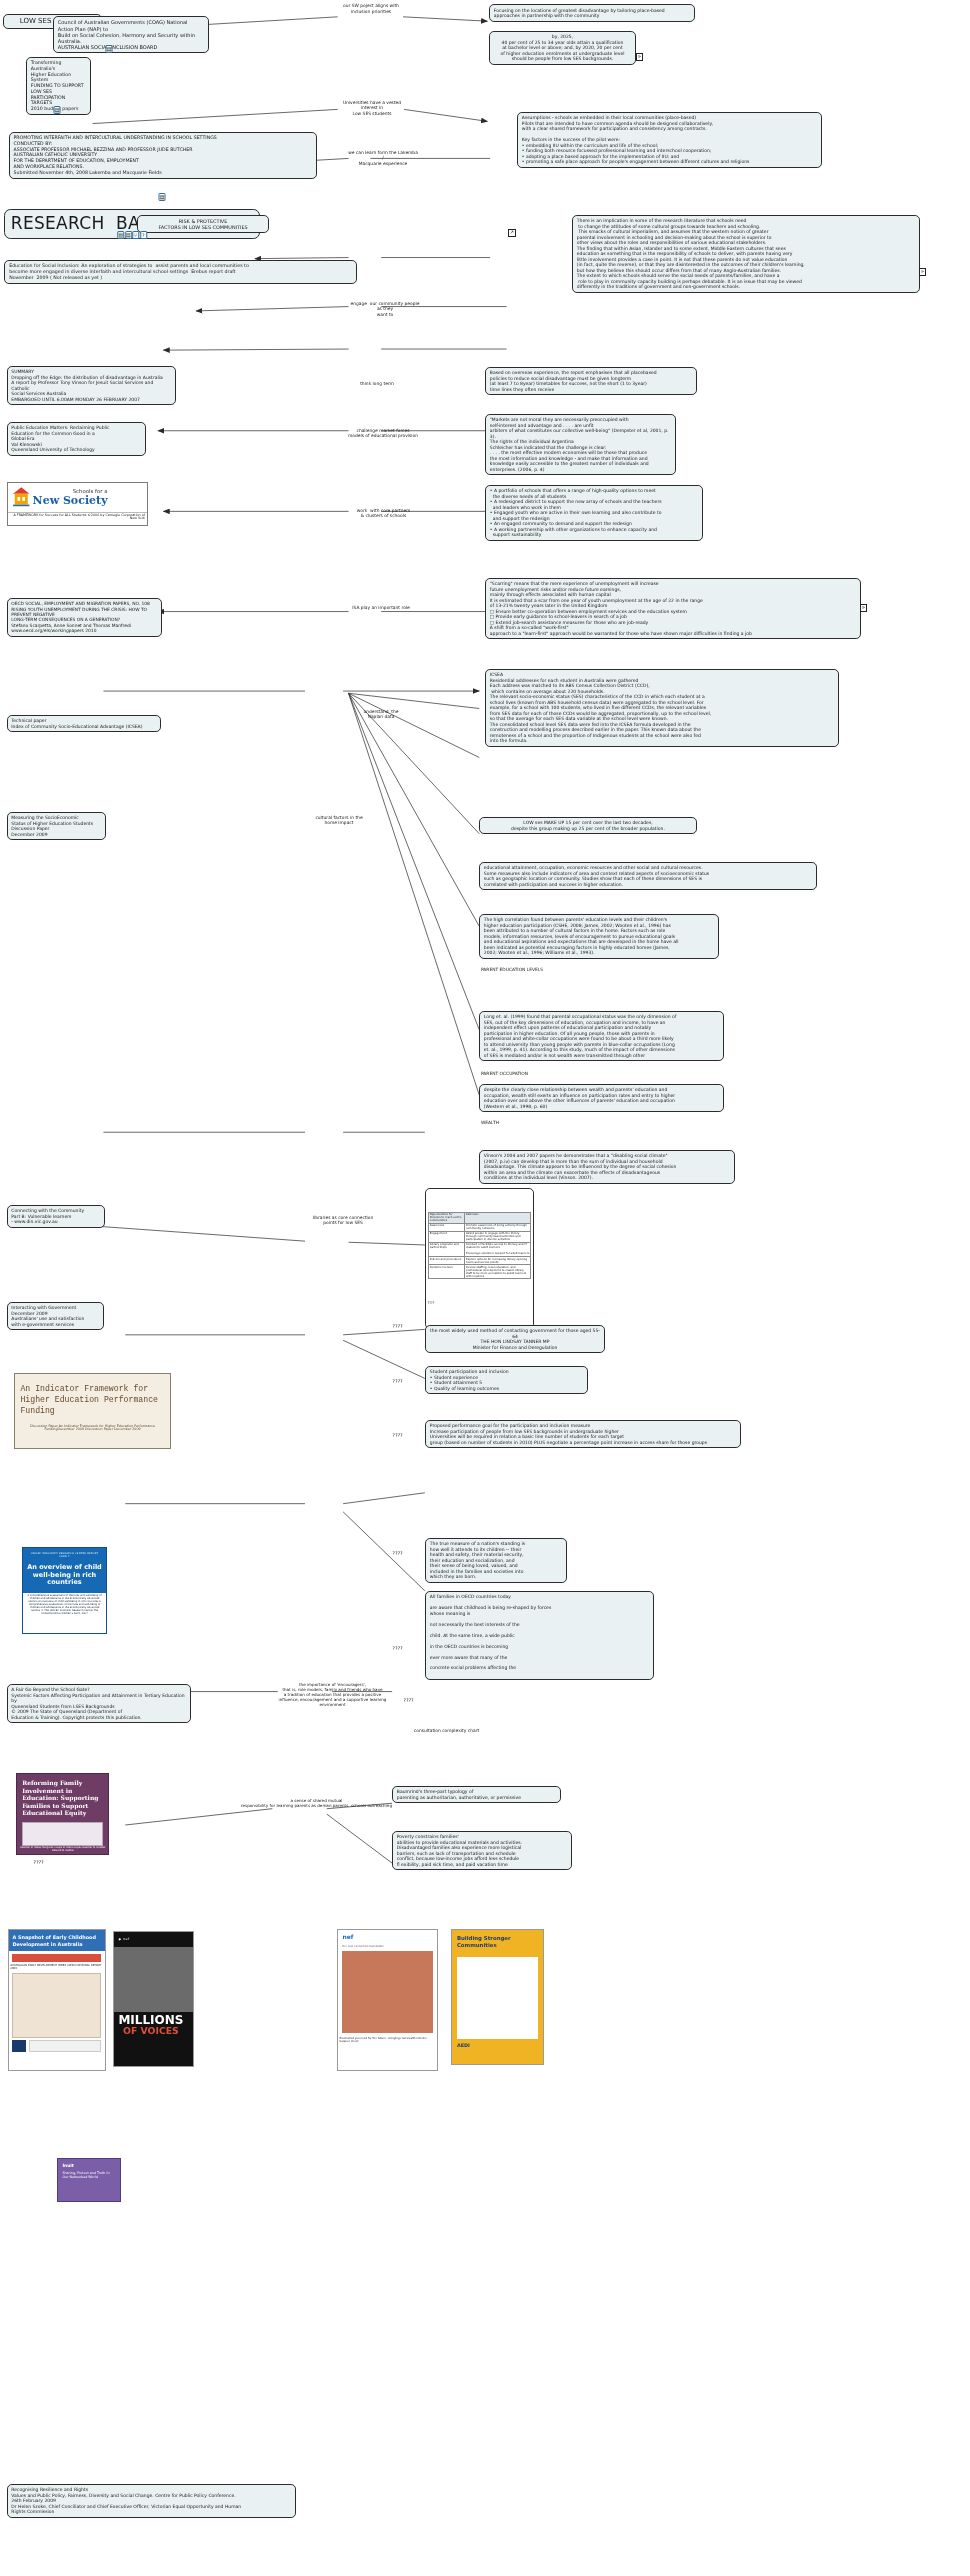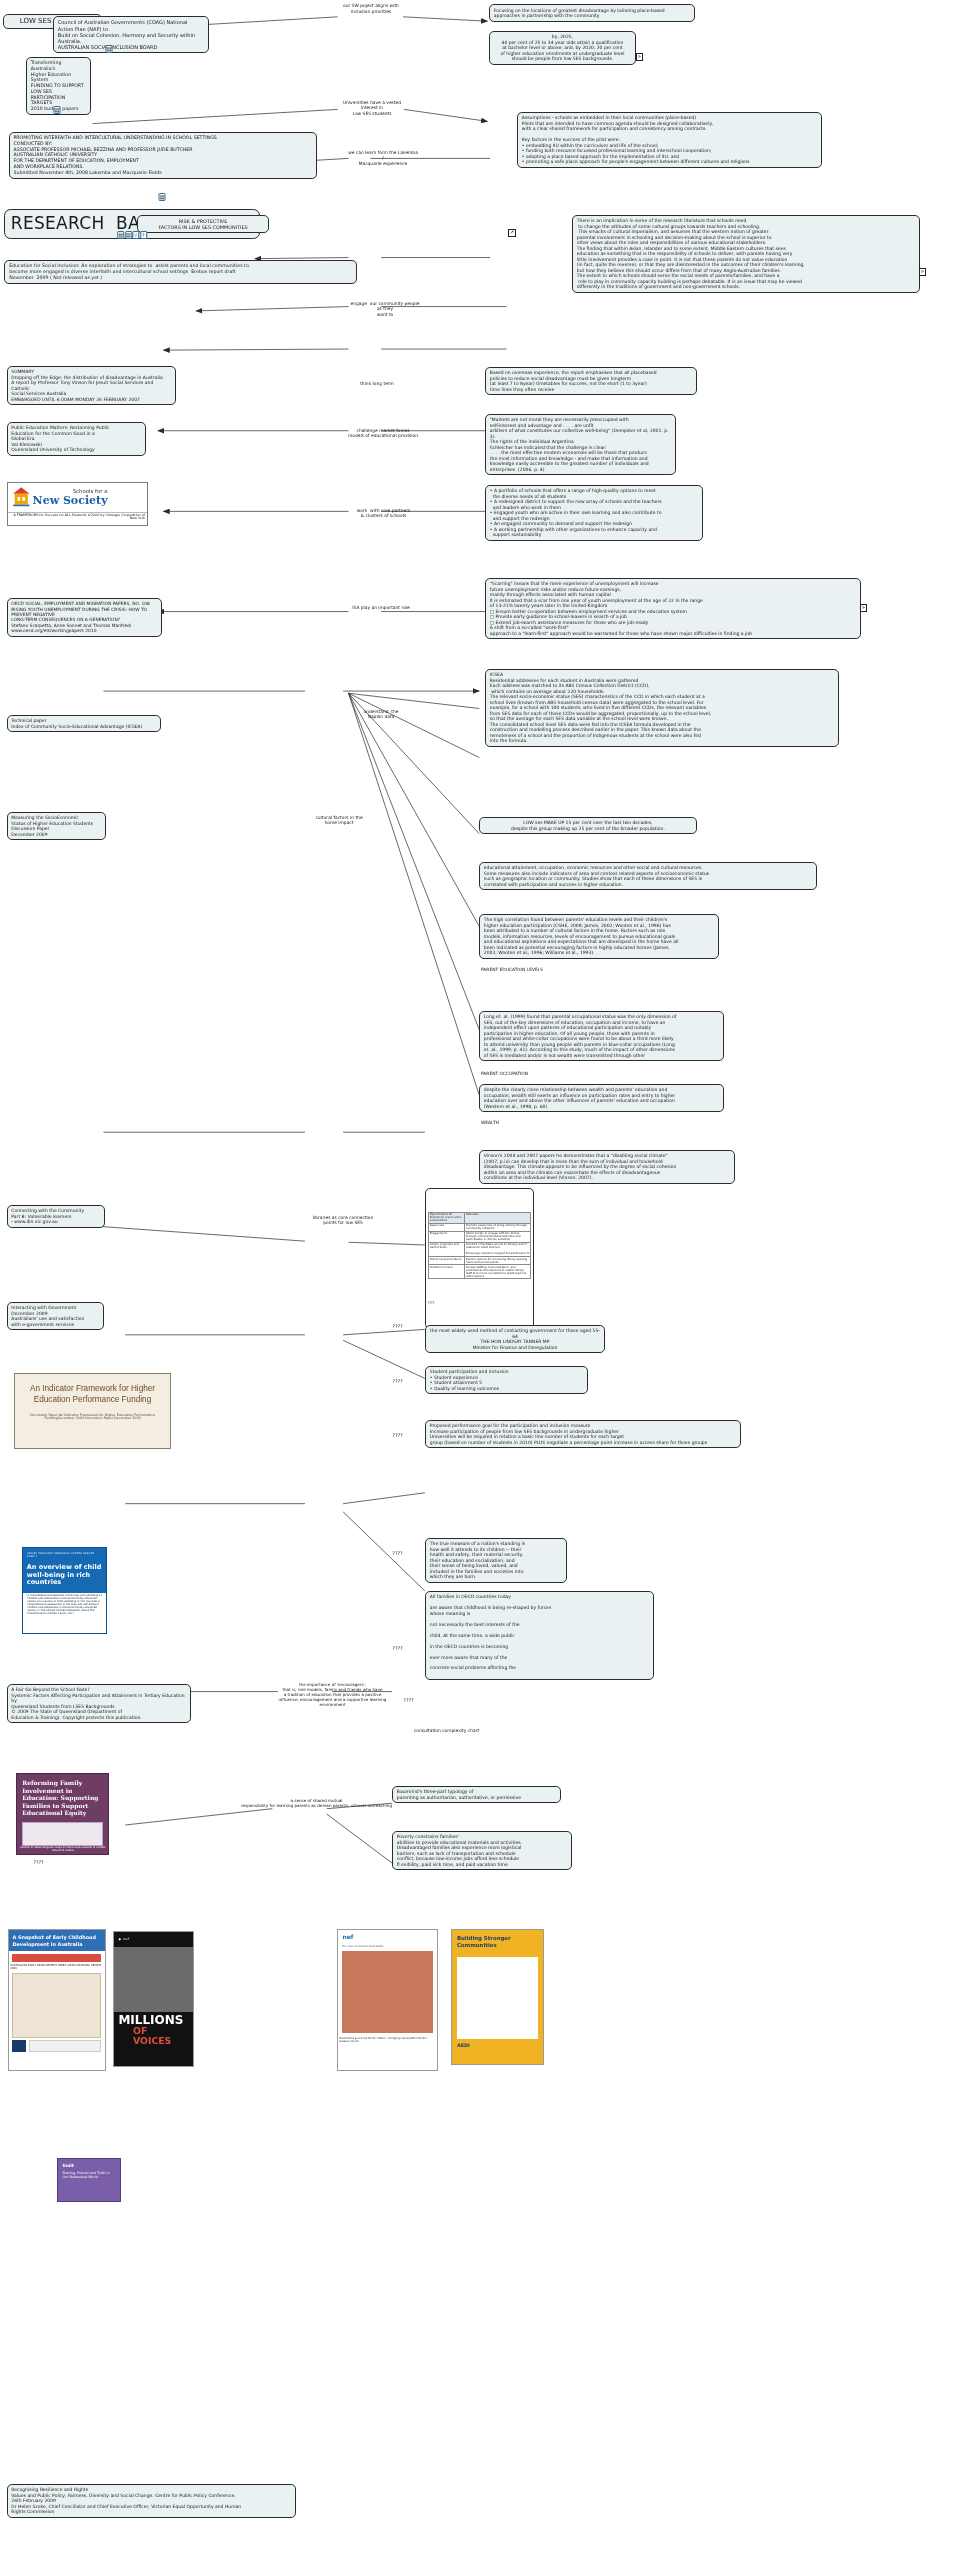--- a/index.html
+++ b/index.html
@@ -475,21 +475,21 @@
 December 2009
 Australians' use and satisfaction
 with e-government services</div>
   <div class="node plain" style="left:381px; top:1323px; width:33px; font-size:4.9px;">????</div>
 
   <div class="node ctr" style="left:425px; top:1325px; width:180px; font-size:4.5px;">the most widely used method of contacting government for those aged 55-64
 THE HON LINDSAY TANNER MP
 Minister for Finance and Deregulation</div>
 
   <div class="imgbox" style="left:14px; top:1373px; width:157px; height:76px; background:#f3ede2; border-color:#8a7f6a;">
-    <div style="text-align:center;padding:8.7px 5.4px 0 5.4px;font-family:Liberation Sans, sans-serif;color:#6b4a2a;font-size:8.2px;line-height:1.35;">An Indicator Framework for
+    <div style="text-align:left;padding:8.7px 5.4px 0 5.4px;font-family:Liberation Mono, monospace;color:#6b4a2a;font-size:8.2px;line-height:1.35;">An Indicator Framework for
 Higher Education
 Performance Funding</div>
     <div class="imgcap" style="font-size:3.3px;color:#5d4a32;text-align:center;margin-top:7.6px;">Discussion Paper
 An Indicator Framework for
 Higher Education
 Performance FundingDecember 2009
 Discussion Paper
 December 2009</div>
   </div>
 
@@ -499,21 +499,21 @@
   <div class="node" style="left:425px; top:1366px; width:163px; font-size:4.5px;">Student participation and inclusion
 • Student experience
 • Student attainment 5
 • Quality of learning outcomes</div>
 
   <div class="node" style="left:425px; top:1420px; width:316px; font-size:4.5px;">Proposed performance goal for the participation and inclusion measure
 Increase participation of people from low SES backgrounds in undergraduate higher
 Universities will be required in relation a basic line number of students for each target
 group (based on number of students in 2010) PLUS negotiate a percentage point increase in access share for those groups</div>
 
-  <div class="imgbox" style="left:22px; top:1547px; width:85px; height:87px; background:#1669b5; border-color:#0e4e8c;">
+  <div class="imgbox" style="left:22px; top:1547px; width:85px; height:87px; background:#1669b5; border-color:#0e4e8c;text-align:center;">
     <div style="padding:4.4px 3.8px 2.2px 3.8px;color:#fff;">
       <div style="font-size:2.5px;letter-spacing:0.2px;opacity:.9;">UNICEF INNOCENTI RESEARCH CENTRE  REPORT CARD 7</div>
       <div style="font-size:6.5px;font-weight:bold;line-height:1.2;margin-top:5.4px;">An overview of
 child well-being
 in rich countries</div>
     </div>
     <div style="background:#fff;height:40px;margin-top:3.3px;padding:1.6px 2.7px;">
       <div class="imgcap" style="font-size:2.5px;color:#123;">A comprehensive assessment of the lives
 and well-being of children and adolescents
 in the economically advanced nations
@@ -616,21 +616,21 @@
       <div style="flex:1;height:12px;background:#f1f1f1;border:0.5px solid #ccc;"></div>
     </div>
   </div>
 
   <div class="imgbox" style="left:113px; top:1931px; width:81px; height:136px; background:#111;">
     <div style="padding:5.4px 4.4px;">
       <div style="color:#fff;font-size:3.3px;letter-spacing:0.5px;">◆ nef</div>
     </div>
     <div style="background:#6b6b6b;height:65px;margin:0 0 3.3px 0;"></div>
     <div style="color:#fff;font-size:12px;font-weight:bold;line-height:.95;padding:0 4.4px;">MILLIONS</div>
-    <div style="color:#e04f3a;font-size:9.3px;font-weight:bold;line-height:1;padding:0 19px;">OF VOICES</div>
+    <div style="color:#e04f3a;font-size:9.3px;font-weight:bold;line-height:1;padding:0 9px;">OF VOICES</div>
   </div>
 
   <div class="imgbox" style="left:337px; top:1929px; width:101px; height:142px; background:#ffffff;">
     <div style="padding:3.3px 4.4px;color:#1a6fb5;font-size:6px;font-weight:bold;">nef</div>
     <div style="padding:0 4.4px;color:#555;font-size:2.7px;">the new economics foundation</div>
     <div style="margin:3.3px 4.4px;height:82px;background:#c8785a;"></div>
     <div class="imgcap" style="font-size:2.7px;">Build what you need for the future -
 bringing real wealth into the balance sheet</div>
   </div>
 

